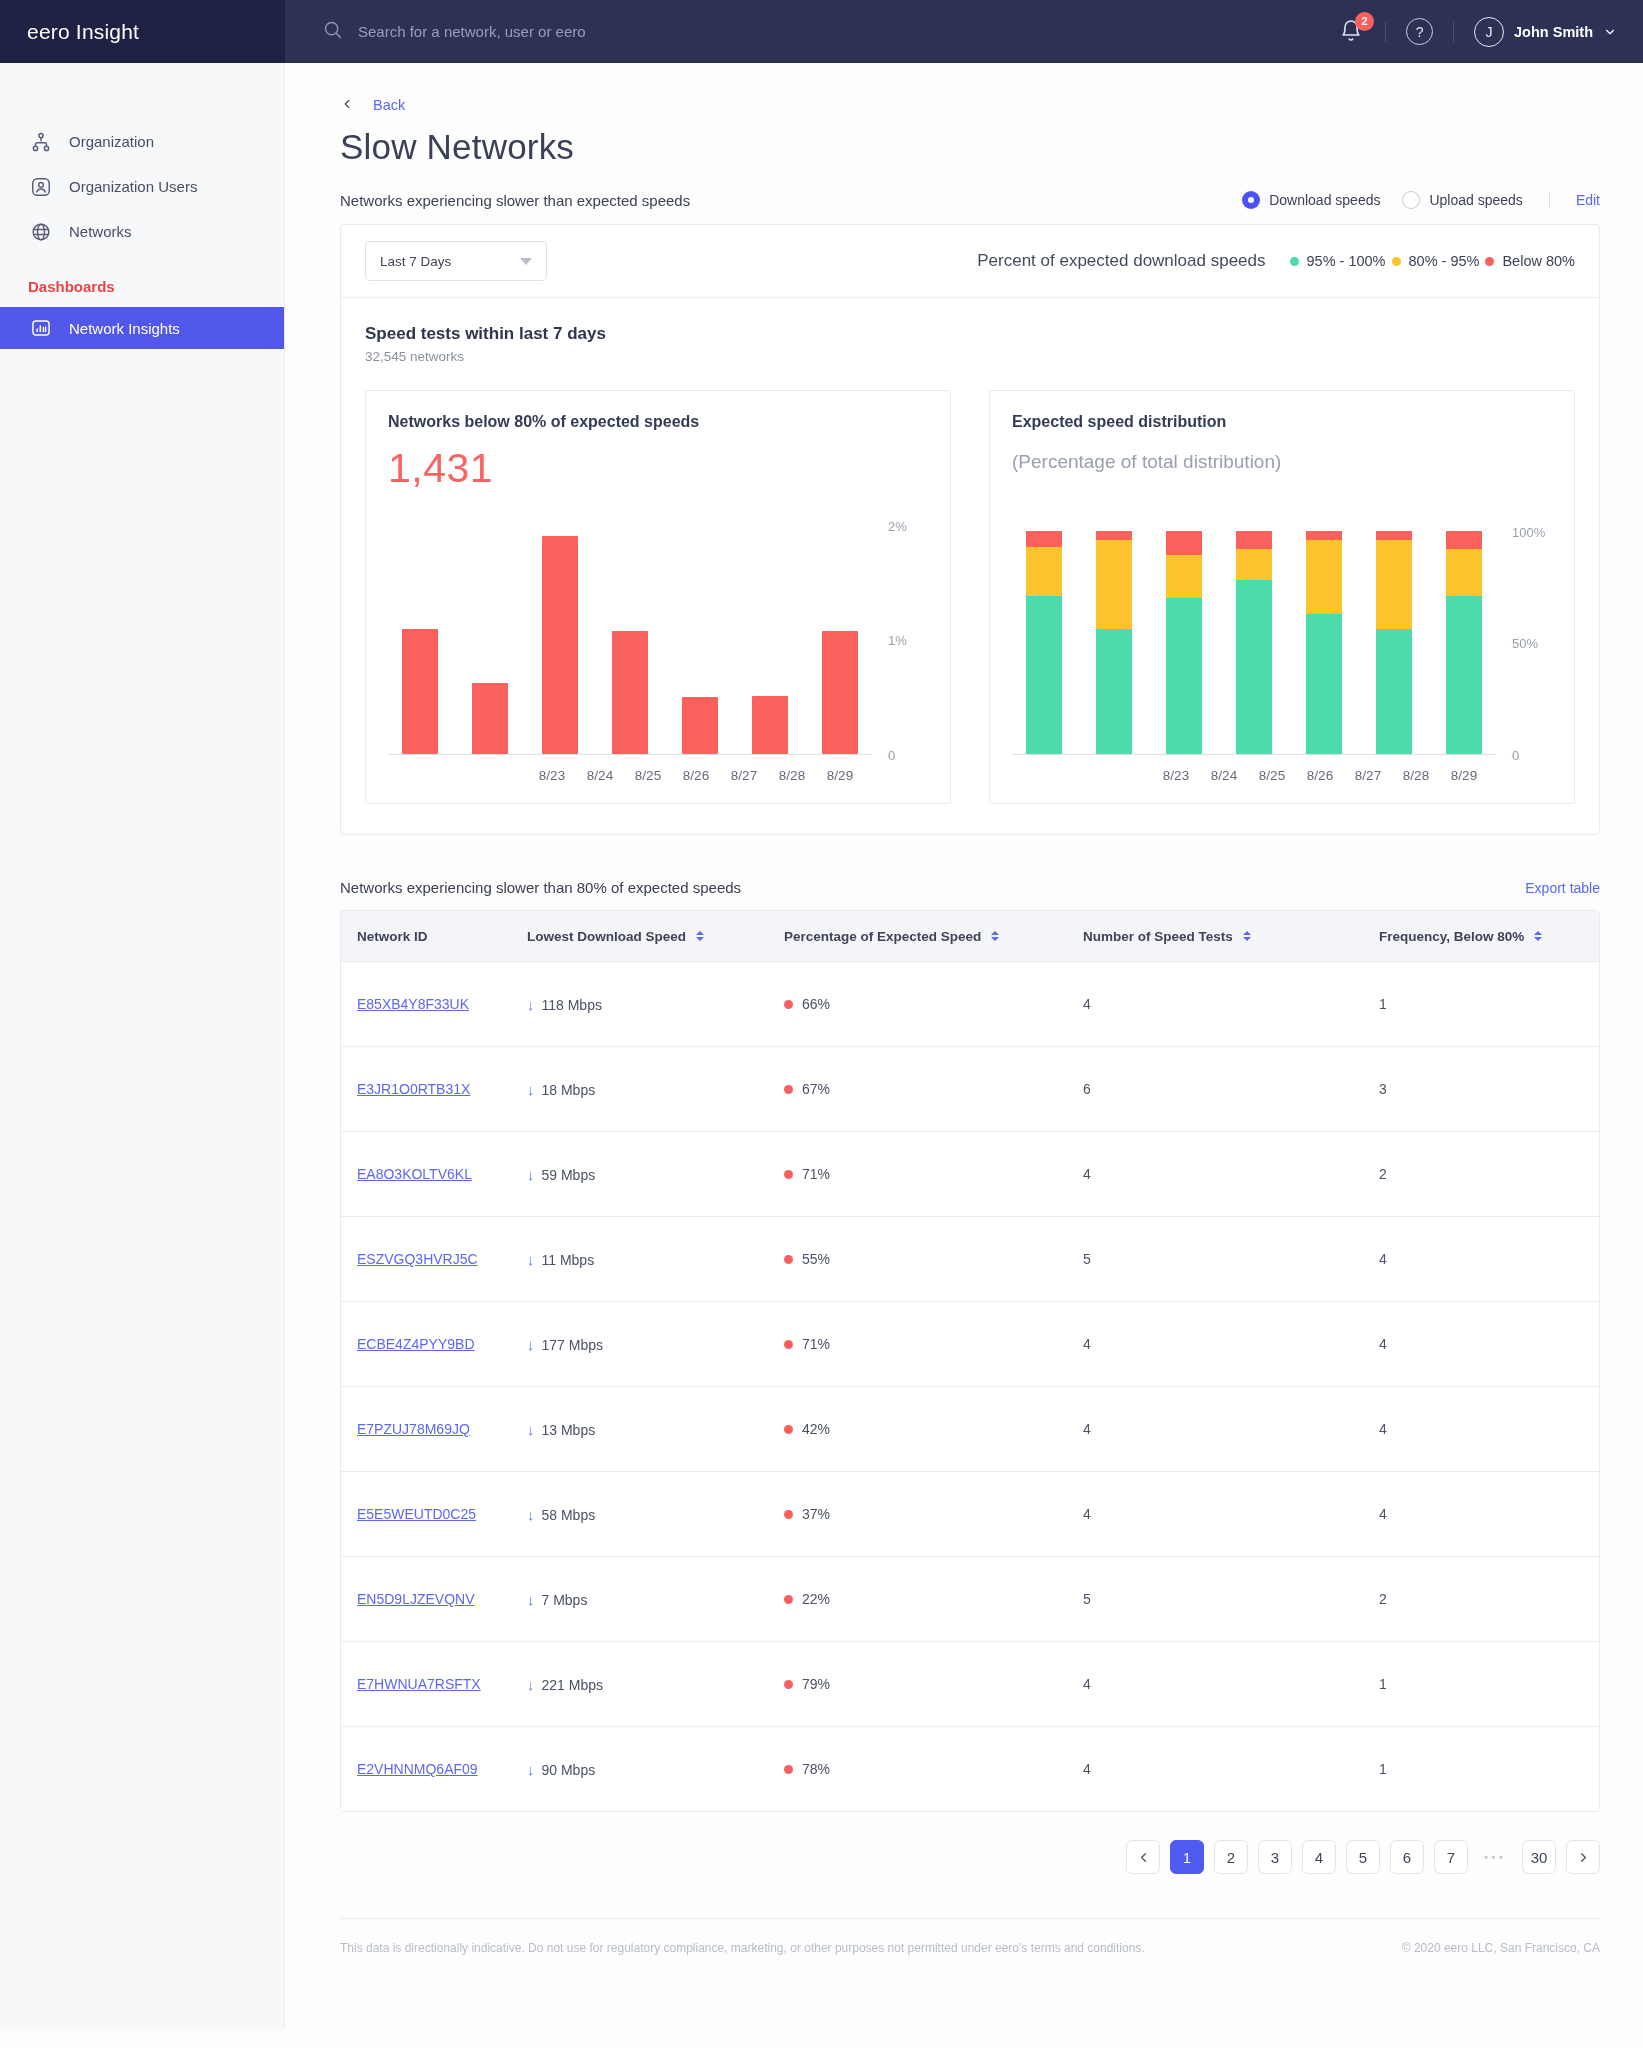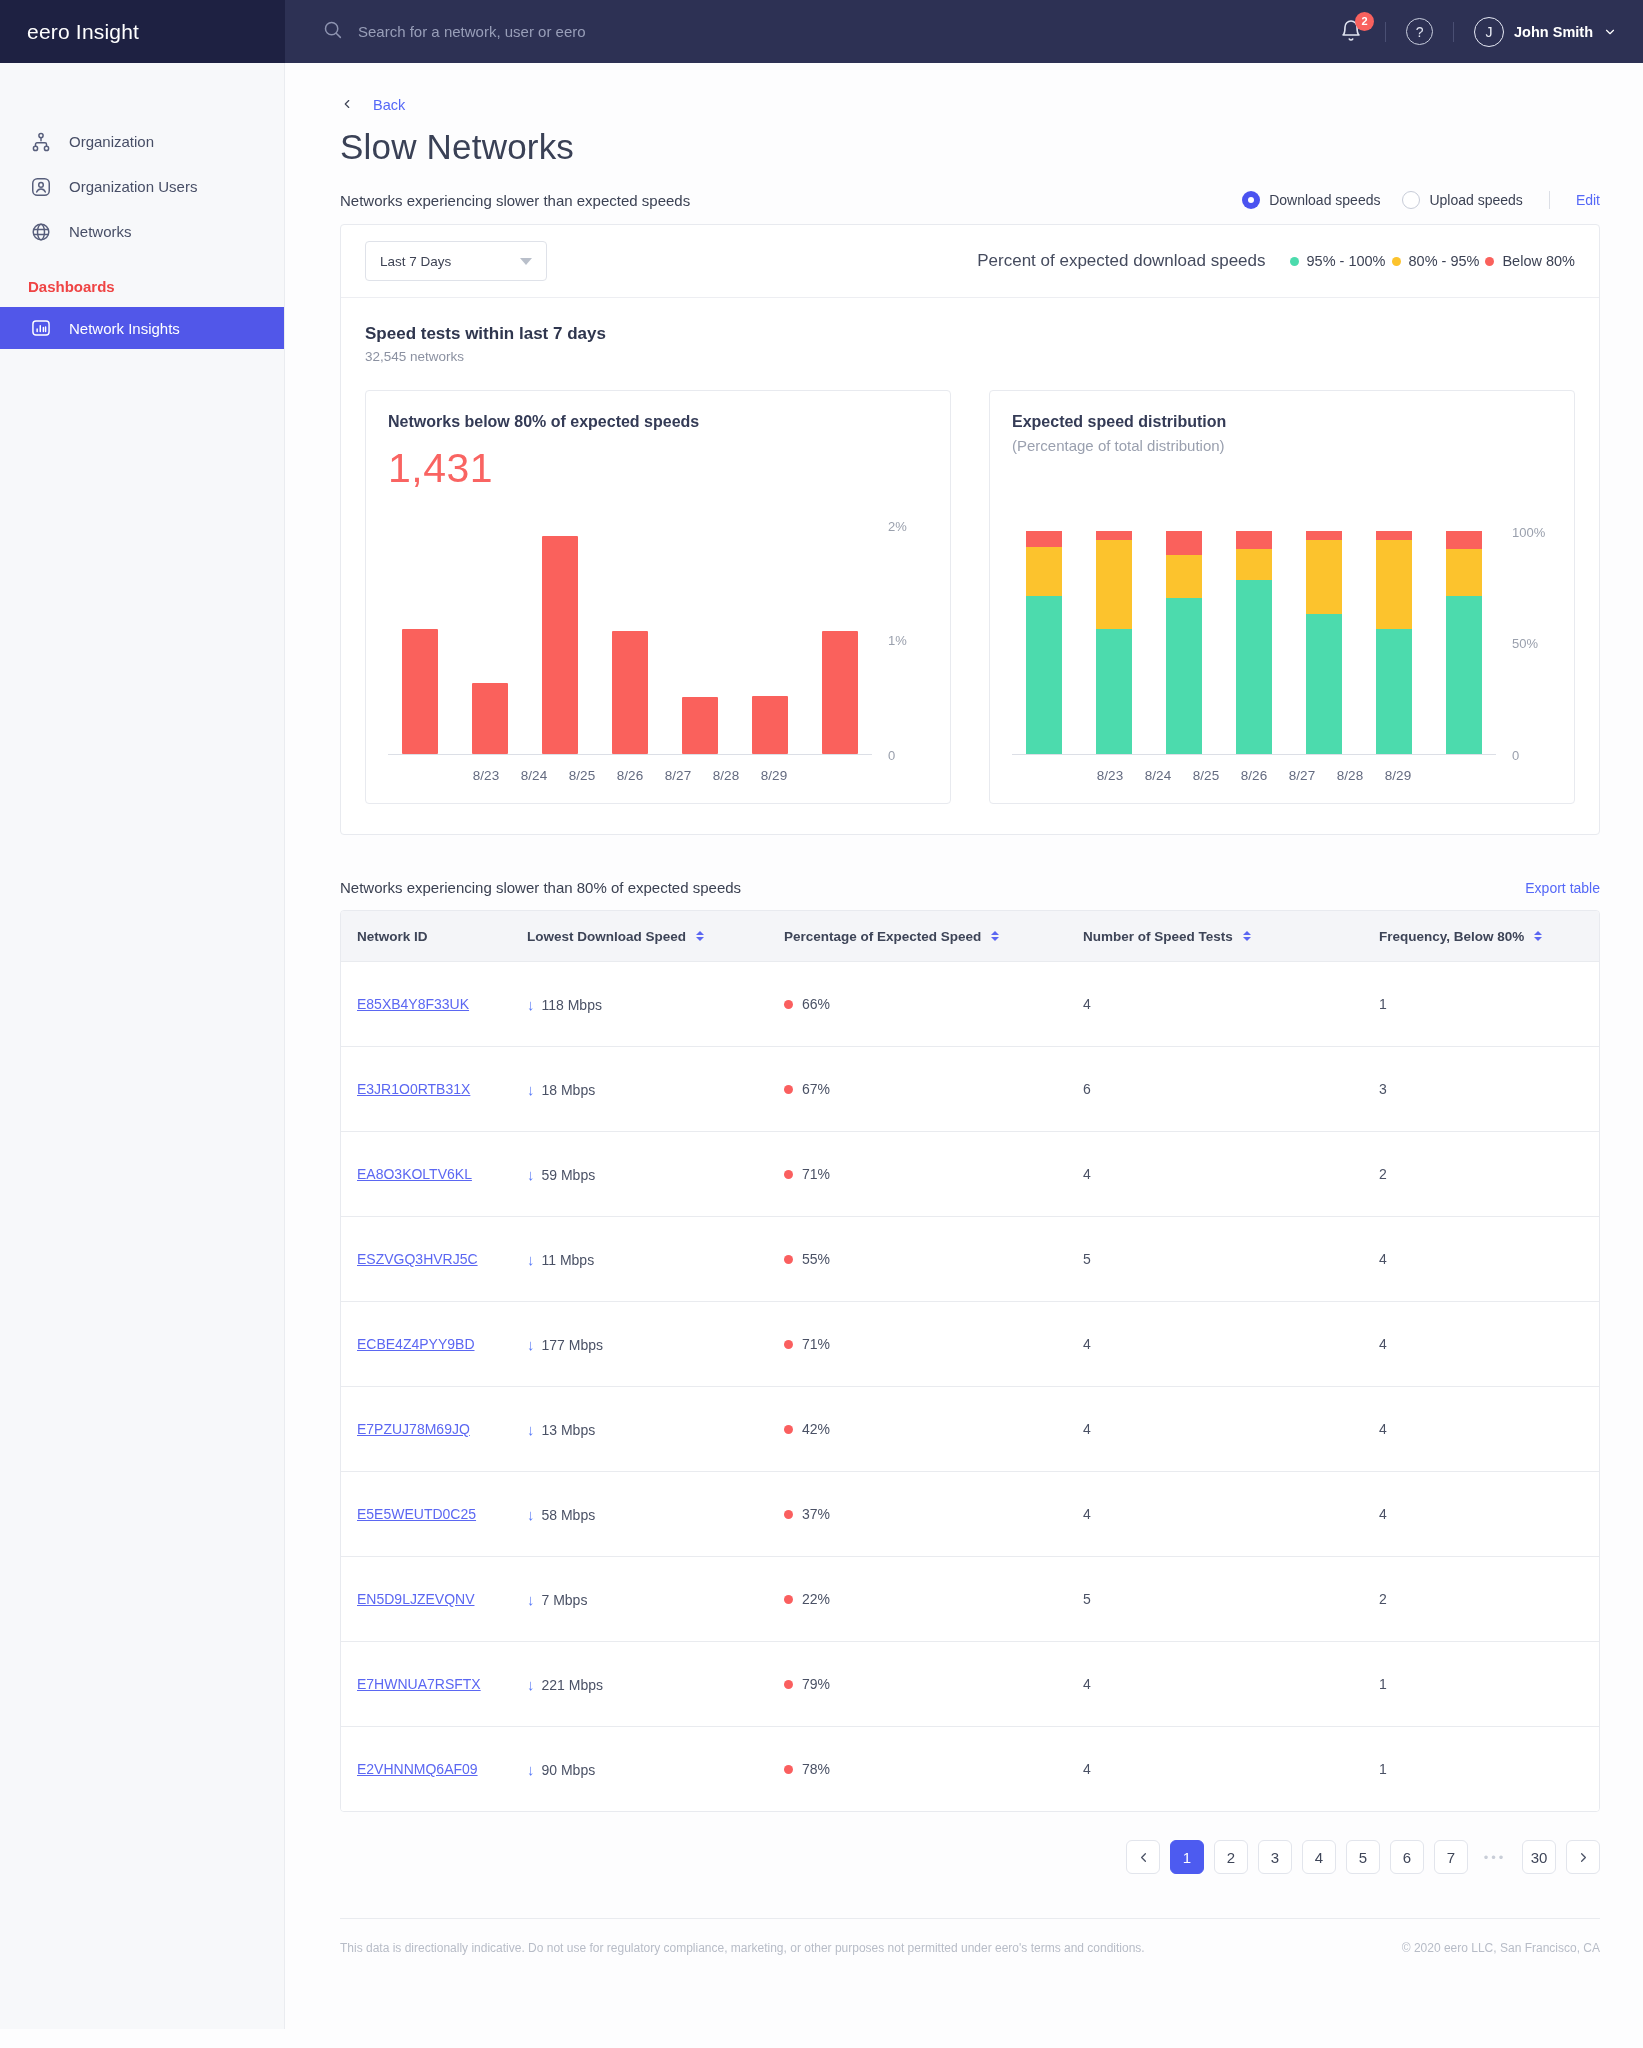--- a/index.html
+++ b/index.html
@@ -63,29 +63,29 @@
   .legend-dot { width:9px; height:9px; border-radius:50%; }
   .legend-label { font-size:14.5px; color:#3c4254; }
 
   .card-body { padding:26px 24px 30px; }
   .summary-title { font-size:17px; font-weight:bold; color:#2f364e; }
   .summary-count { font-size:13.5px; color:#8b91a1; margin-top:5px; }
 
   .charts-row { display:flex; gap:38px; margin-top:26px; }
   .chart-card { flex:1; border:1px solid #e8eaef; border-radius:4px; background:#fff; height:414px; padding:22px 22px 18px; display:flex; flex-direction:column; }
   .chart-title { font-size:16px; font-weight:bold; color:#343b56; }
-  .chart-subtitle { font-size:15px; color:#9aa0af; margin-top:6px; }
+  .chart-subtitle { font-size:19px; color:#9aa0af; margin-top:20px; }
   .chart-headline { font-size:41px; font-weight:300; color:#f96462; margin-top:14px; letter-spacing:.5px; }
   .plot { display:flex; margin-top:auto; }
   .bars-area { flex:1; display:flex; flex-direction:column; }
   .bars-row { display:flex; justify-content:space-between; align-items:flex-end; border-bottom:1px solid #dcdfe6; padding:0 8px; }
   .bar-slot { width:48px; display:flex; justify-content:center; }
   .bar { width:36px; border-radius:1px; }
   .stack { width:36px; display:flex; flex-direction:column-reverse; }
-  .xlabels-row { display:flex; justify-content:center; padding:13px 8px 0; }
+  .xlabels-row { display:flex; justify-content:flex-end; padding:13px 8px 0; }
   .xlabel { width:48px; text-align:center; font-size:13.5px; color:#646b80; }
   .ylabels { width:56px; position:relative; }
   .ytick { position:absolute; left:16px; font-size:13px; color:#9aa0ad; }
 
   
   .table-title-row { display:flex; align-items:center; justify-content:space-between; margin-top:44px; }
   .table-title { font-size:15px; color:#3b4152; }
   .data-table { margin-top:14px; border:1px solid #e8eaef; border-radius:4px; background:#fff; overflow:hidden; }
   .t-row { display:grid; grid-template-columns:186px 257px 299px 296px 1fr; align-items:center; }
   .t-head { background:#f4f5f8; height:50px; }

